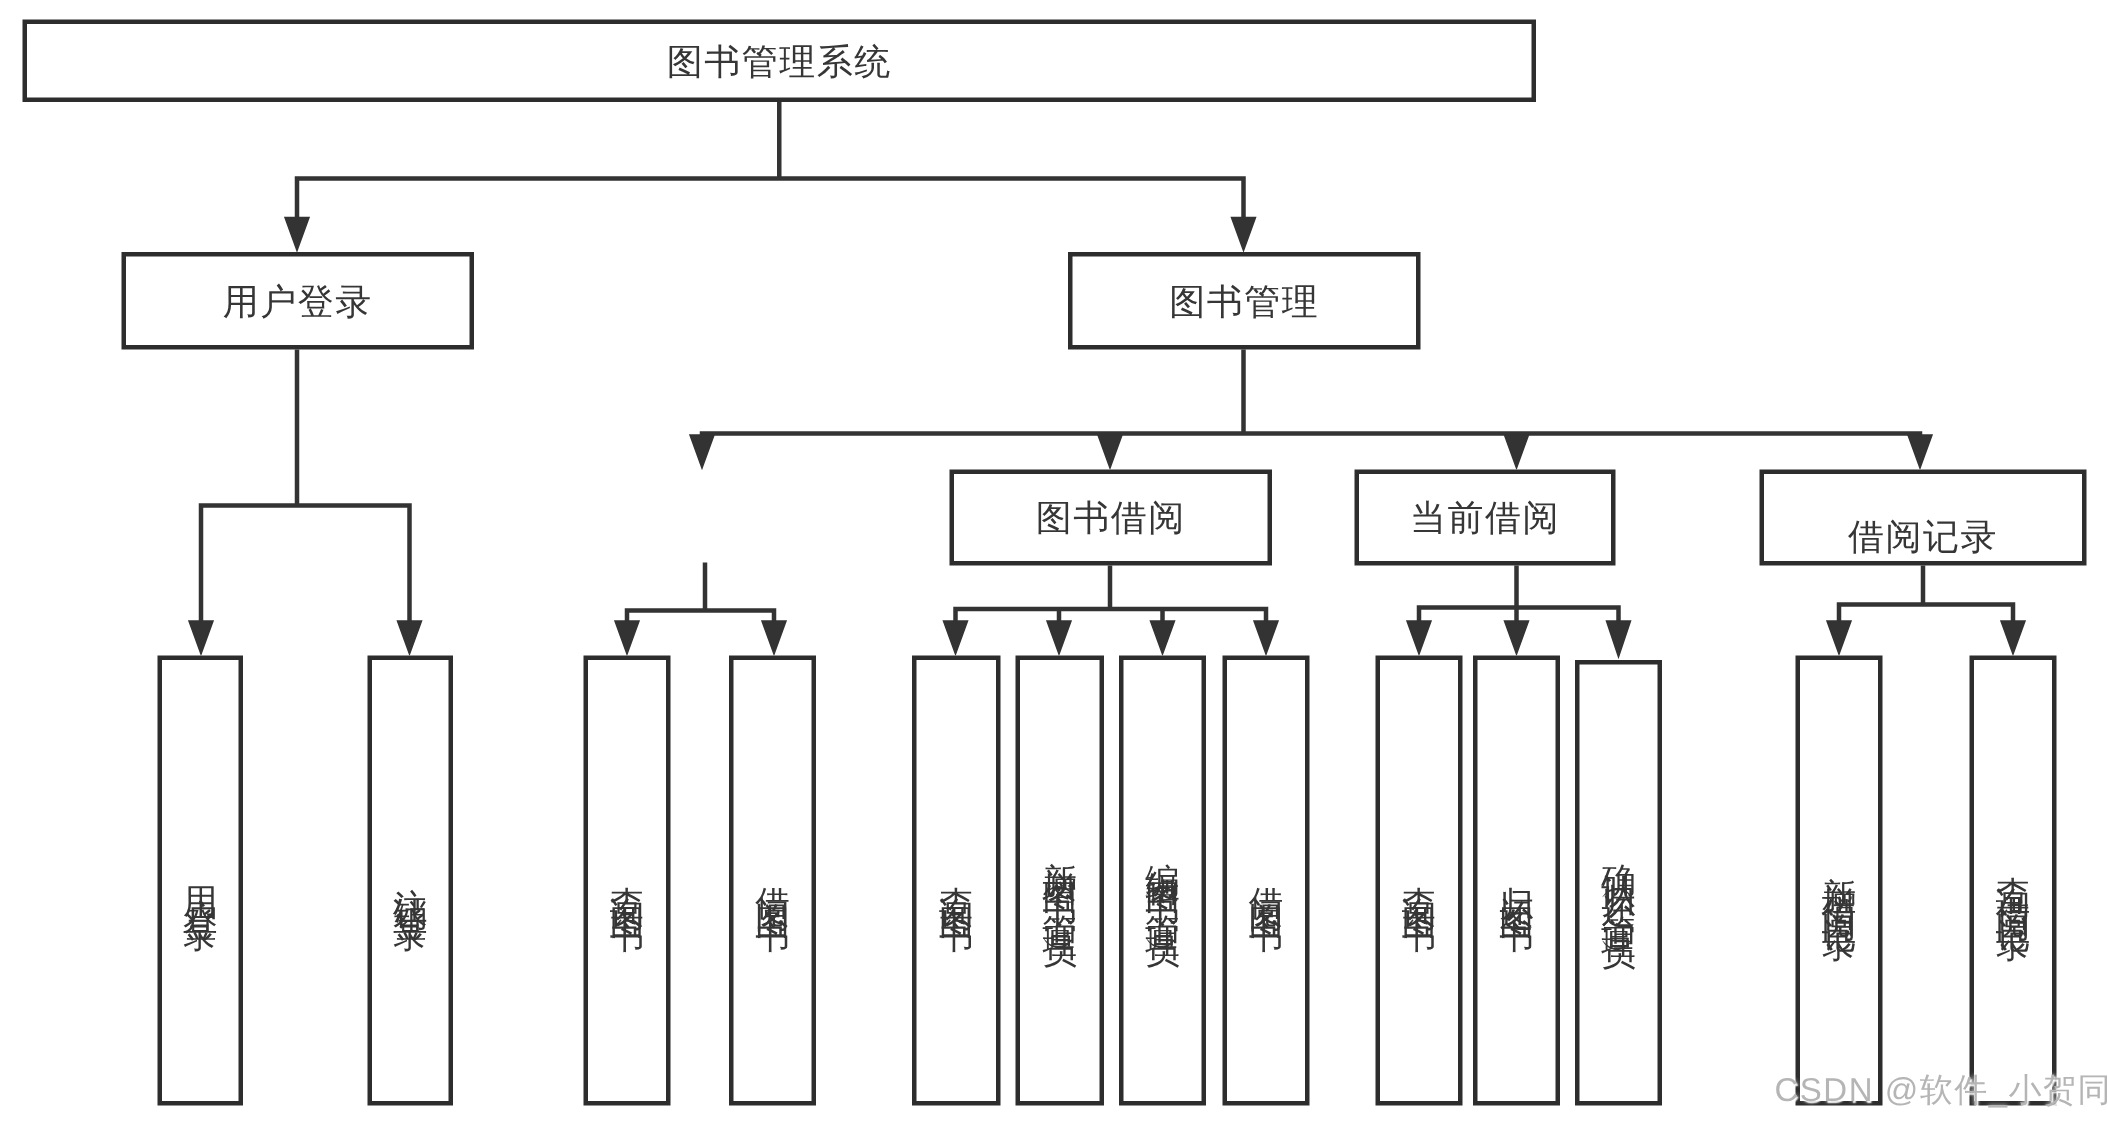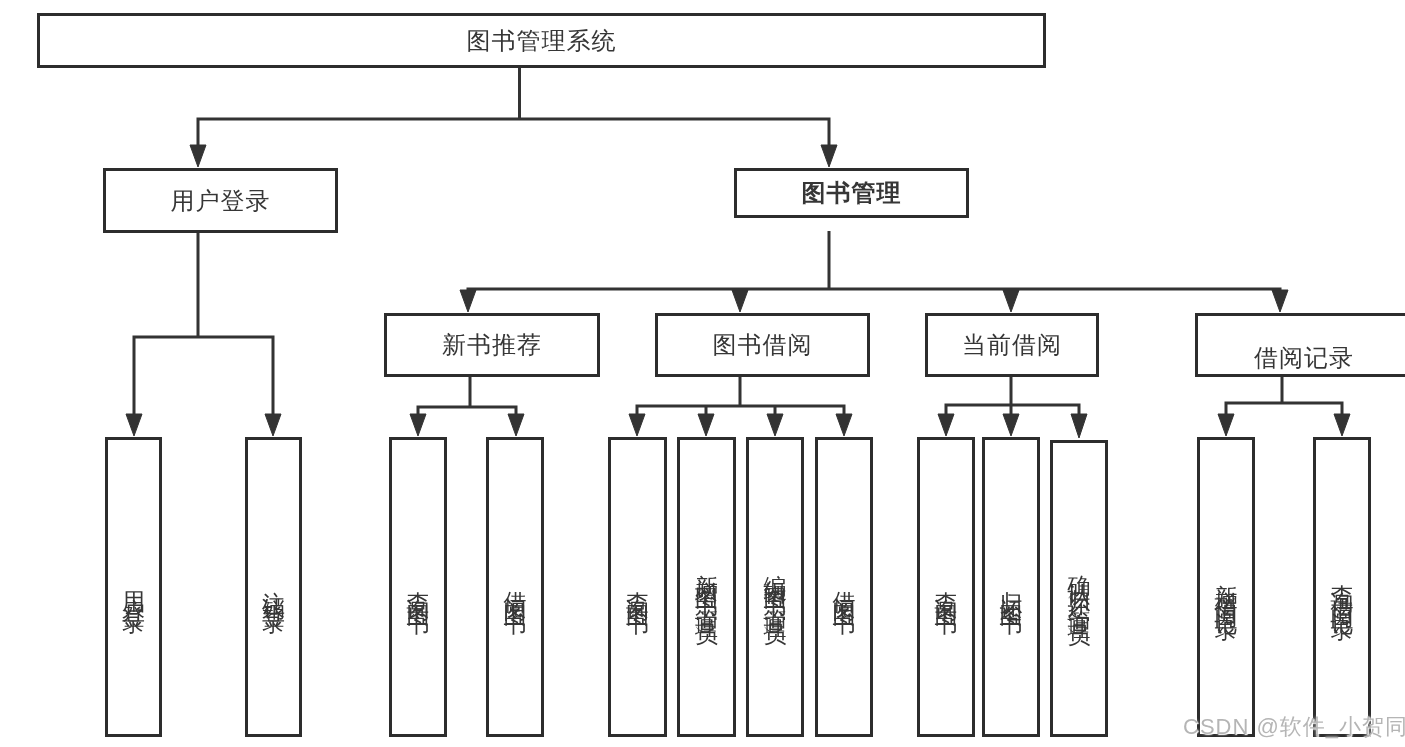--- a/index.html
+++ b/index.html
@@ -29,21 +29,20 @@
     position:absolute;
     background:var(--bg);
     border:3px solid var(--border);
     display:flex;
     align-items:center;
     justify-content:center;
     color:var(--text);
     font-size:24px;
     letter-spacing:1px;
     white-space:nowrap;
-    margin-left:22px;
   }
   .vbox{
     position:absolute;
     top:437px;
     width:58px;
     height:300px;
     background:var(--bg);
     border:3px solid var(--border);
     display:flex;
     align-items:center;
@@ -114,27 +113,24 @@
     </g>
   </svg>
 
   <div class="node" style="left:15px;top:13px;width:1009px;height:55px;">
     <span>图书管理系统</span>
   </div>
 
   <div class="node" style="left:81px;top:168px;width:235px;height:65px;">
     <span>用户登录</span>
   </div>
-  <div class="node" style="left:712px;top:168px;width:235px;height:50px;font-weight:bold;">
+  <div class="node" style="left:712px;top:168px;width:235px;height:65px;">
     <span>图书管理</span>
   </div>
 
-  <div class="node" style="left:362px;top:313px;width:216px;height:64px;">
-    <span>新书推荐</span>
-  </div>
   <div class="node" style="left:633px;top:313px;width:215px;height:64px;">
     <span>图书借阅</span>
   </div>
   <div class="node" style="left:903px;top:313px;width:174px;height:64px;">
     <span>当前借阅</span>
   </div>
   <div class="node" style="left:1173px;top:313px;width:218px;height:64px;align-items:flex-end;">
     <span>借阅记录</span>
   </div>
 

